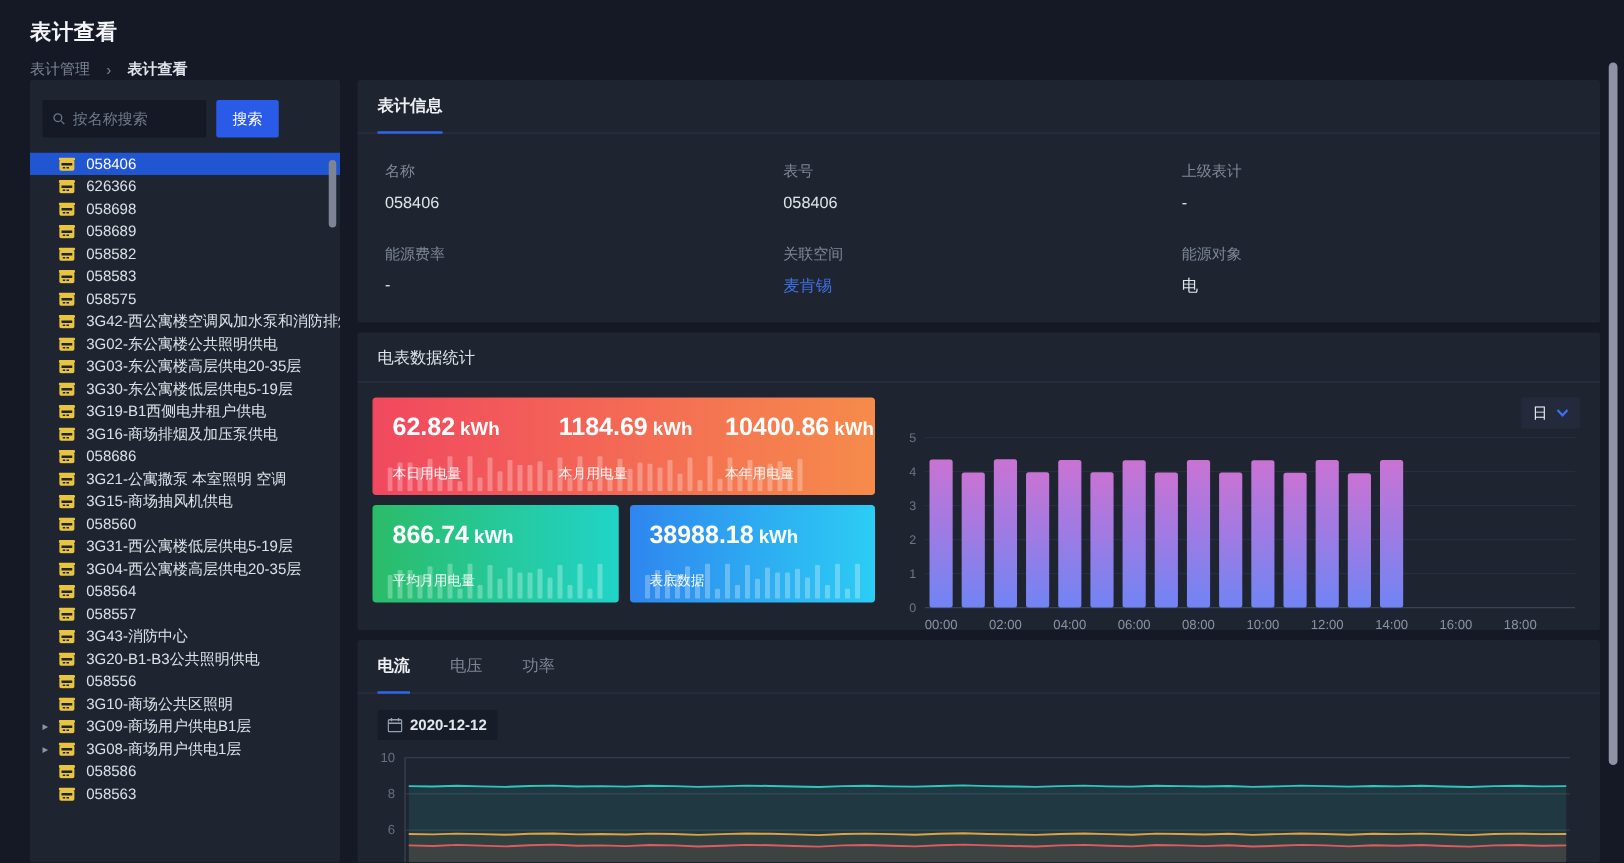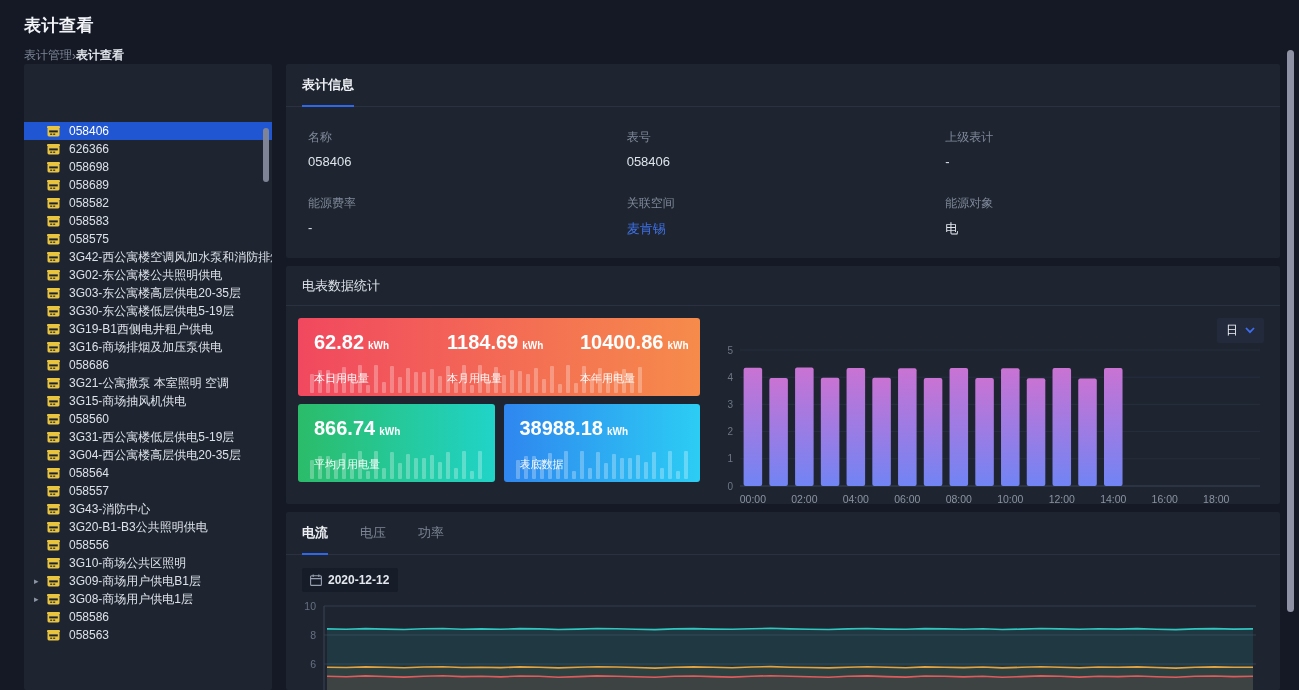--- a/index.html
+++ b/index.html
@@ -6,21 +6,21 @@
   html,body { width:1299px; height:690px; overflow:hidden; }
   body {
     background:#141925;
     font-family:"Liberation Sans","DejaVu Sans",sans-serif;
     color:#dfe3ea;
     position:relative;
   }
   
   .page-header { padding:14px 24px 0; }
   .page-title { font-size:17px; font-weight:bold; color:#f2f4f8; letter-spacing:.5px; }
-  .breadcrumb { margin-top:10px; font-size:12px; color:#7d8596; display:flex; gap:0; align-items:center;}
+  .breadcrumb { margin-top:10px; font-size:12px; color:#7d8596; display:flex; gap:13px; align-items:center;}
   .breadcrumb .crumb-current { color:#dfe3ea; font-weight:bold; }
   
   .layout { position:absolute; top:64px; left:24px; right:19px; bottom:0; display:flex; gap:14px; }
   .panel { background:#1e2530; border-radius:2px; }
   
   .sidebar { width:248px; position:relative; overflow:hidden; flex:none; }
   .search-row { display:flex; gap:8px; padding:16px 10px 12px; }
   .search-box { width:131px; height:30px; background:#141925; border-radius:2px; display:flex; align-items:center; padding:0 8px; gap:6px; }
   .search-box input { background:transparent; border:none; outline:none; color:#cfd4de; font-size:12px; width:100%;
     font-family:"Liberation Sans","DejaVu Sans",sans-serif; }
@@ -52,21 +52,21 @@
   .stats-body { display:flex; gap:14px; padding:12px 12px 0 12px; }
   .cards-col { width:402px; flex:none; display:flex; flex-direction:column; gap:8px; }
   .card { border-radius:3px; position:relative; overflow:hidden; padding:13px 16px 0; color:#fff; }
   .card-red { height:78px; background:linear-gradient(90deg,#f1485f,#f68b4b); display:flex; }
   .card-sm { height:78px; flex:1; }
   .card-green { background:linear-gradient(90deg,#2bbc69,#20d4c8); }
   .card-blue { background:linear-gradient(90deg,#2f86ef,#2ccdf4); }
   .cards-row { display:flex; gap:9px; }
   .stat { width:133px; flex:none; }
   .stat-value { font-size:20px; font-weight:bold; }
-  .stat-unit { font-size:10px; font-weight:bold; margin-left:4px; }
+  .stat-unit { font-size:15px; font-weight:bold; margin-left:4px; }
   .stat-label { font-size:11px; margin-top:17px; opacity:.95; }
   .deco-bars { position:absolute; left:12px; right:12px; bottom:3px; height:30px; display:flex; align-items:flex-end; gap:4px; overflow:hidden; }
   .deco-bars i { width:4px; flex:none; background:rgba(255,255,255,.28); border-radius:1px; }
   .barchart-wrap { flex:1; position:relative; min-width:0; }
   .period-select { position:absolute; top:0; right:4px; display:flex; align-items:center; gap:7px; background:#222a3b; padding:4px 9px; border-radius:2px; font-size:12px; color:#eef0f4; cursor:pointer; }
   #bar-chart { margin-top:22px; display:block; }
   
   .detail-panel { flex:1; overflow:hidden; }
   .date-picker { margin:13px 0 6px 16px; width:96px; height:24px; background:#161c28; border-radius:2px; display:flex; align-items:center; gap:6px; padding:0 8px; font-size:12px; font-weight:bold; color:#e4e8ee; cursor:pointer; }
   #line-chart { display:block; margin-left:2px; }
@@ -82,20 +82,30 @@
   <div class="breadcrumb">
     <span>表计管理</span>
     <span>›</span>
     <span class="crumb-current">表计查看</span>
   </div>
 </div>
 
 <div class="layout">
 
   <aside class="sidebar panel">
+    <div class="search-row">
+      <div class="search-box">
+        <svg width="12" height="12" viewBox="0 0 12 12">
+            <circle cx="5" cy="5" r="3.6" fill="none" stroke="#6c7688" stroke-width="1.2"></circle>
+            <line x1="8" y1="8" x2="11" y2="11" stroke="#6c7688" stroke-width="1.2"></line>
+          </svg>
+        <input placeholder="按名称搜索" style="">
+      </div>
+      <button class="btn-primary">搜索</button>
+    </div>
     <div class="meter-list" id="meter-list">
         <div class="list-item selected">
           <span class="gutter"></span>
           <span class="meter-ic">
             <svg width="13" height="11" viewBox="0 0 13 11">
               <rect x="0" y="0" width="13" height="2.4" rx="1" fill="#e9c53f"></rect>
               <rect x="0.5" y="2" width="12" height="8.5" rx="1.4" fill="#e9c53f"></rect>
               <rect x="2.2" y="4.4" width="8.6" height="2" fill="#1e2530"></rect>
               <rect x="3.2" y="7.6" width="2" height="1.2" fill="#1e2530"></rect>
               <rect x="6.2" y="7.6" width="2" height="1.2" fill="#1e2530"></rect>

